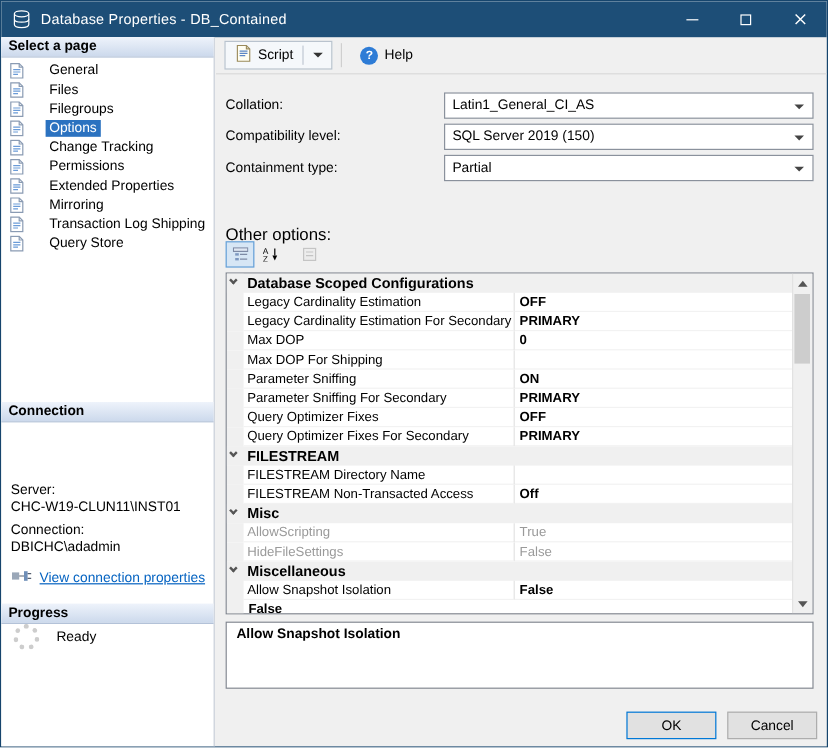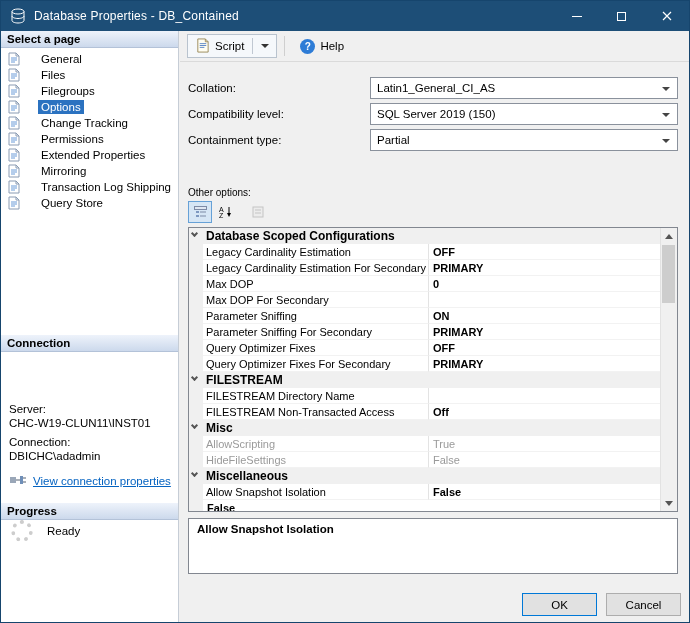--- a/index.html
+++ b/index.html
@@ -65,21 +65,21 @@
   .field-row { position:relative; height:22px; margin-bottom:4px; }
   .field-label { font-size:11.5px; line-height:22px; color:#000; }
   .dropdown { position:absolute; left:182px; top:0; width:308px; height:22px; background:#fff;
               border:1px solid #8a919c; font-size:11.5px; display:flex; align-items:center;
               padding:0 20px 0 6px; cursor:default; }
   .dd-value { white-space:nowrap; overflow:hidden; }
   .dd-chevron { position:absolute; right:7px; top:9px; width:0; height:0;
                 border-left:4px solid transparent; border-right:4px solid transparent;
                 border-top:4px solid #444; }
 
-  .other-label { position:absolute; top:156px; left:8px; font-size:10px; }
+  .other-label { position:absolute; top:156px; left:8px; font-size:14px; }
   .mini-toolbar { position:absolute; top:170px; left:8px; display:flex; gap:2px; align-items:center; }
   .mini-btn { width:24px; height:22px; display:flex; align-items:center; justify-content:center;
               border:1px solid transparent; }
   .mini-btn.active { background:#d6e6f5; border-color:#66a1d7; }
   .mini-btn.disabled { opacity:.45; margin-left:6px; }
 
   
   .prop-grid { position:absolute; top:196px; left:8px; width:490px; height:285px;
                border:1px solid #828790; background:#fff; overflow:hidden; }
   .grid-rows { position:absolute; top:0; left:0; right:17px; bottom:0; overflow:hidden; }
@@ -384,21 +384,21 @@
             <span class="cell name">Legacy Cardinality Estimation For Secondary</span>
             <span class="cell value">PRIMARY</span>
           </div>
           <div class="grid-row item bold">
             <span class="gutter"></span>
             <span class="cell name">Max DOP</span>
             <span class="cell value">0</span>
           </div>
           <div class="grid-row item">
             <span class="gutter"></span>
-            <span class="cell name">Max DOP For Secondary</span>
+            <span class="cell name">Max DOP For Shipping</span>
             <span class="cell value"></span>
           </div>
           <div class="grid-row item bold">
             <span class="gutter"></span>
             <span class="cell name">Parameter Sniffing</span>
             <span class="cell value">ON</span>
           </div>
           <div class="grid-row item bold">
             <span class="gutter"></span>
             <span class="cell name">Parameter Sniffing For Secondary</span>

